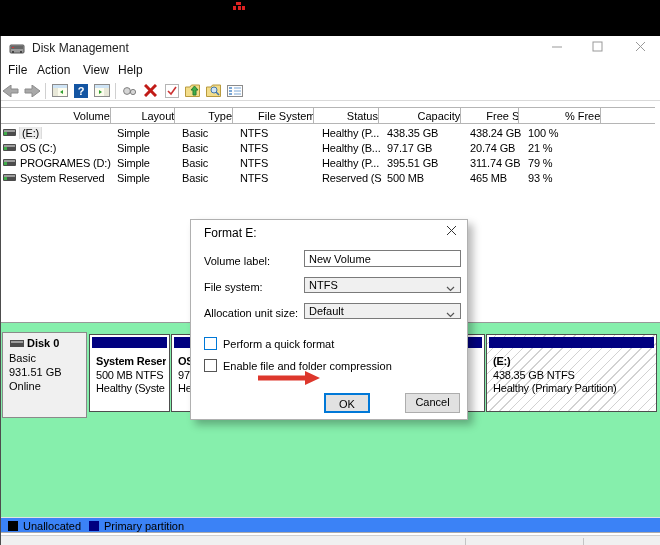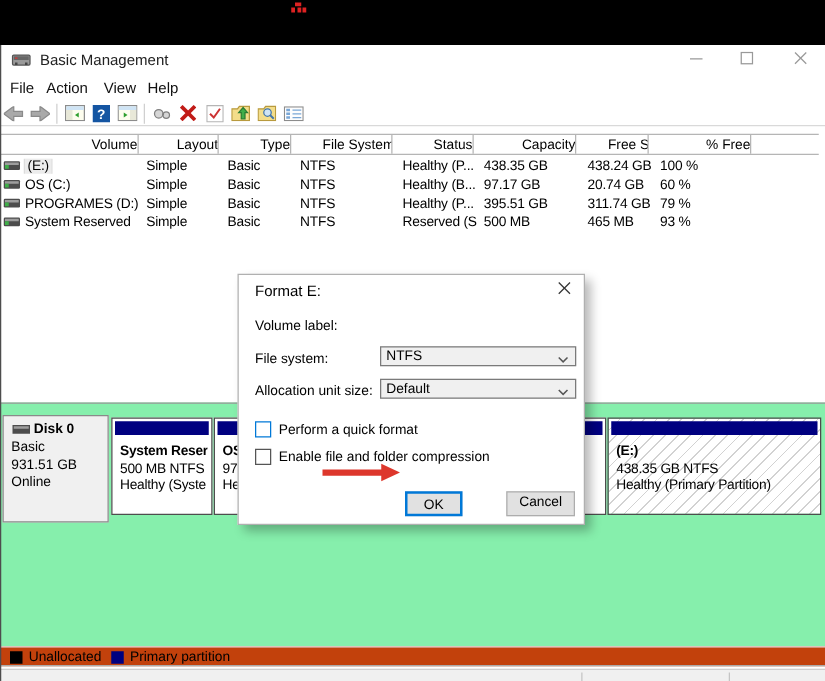--- a/index.html
+++ b/index.html
@@ -58,21 +58,21 @@
 .diskpanel .dline { position:absolute; left:6px; font-size:11px; color:#000; }
 
 .part { position:absolute; top:2px; height:78px; border:1px solid #4d4d4d; background:#fff; }
 .part .band { position:absolute; left:2px; right:2px; top:2px; height:11px; background:#000080; }
 .part .p1 { position:absolute; left:6px; top:20px; font-size:11px; font-weight:bold; white-space:nowrap; overflow:hidden; max-width:calc(100% - 7px); letter-spacing:-0.2px; }
 .part .p2 { position:absolute; left:6px; top:34px; font-size:11px; white-space:nowrap; overflow:hidden; max-width:calc(100% - 7px); letter-spacing:-0.2px; }
 .part .p3 { position:absolute; left:6px; top:47px; font-size:11px; white-space:nowrap; overflow:hidden; max-width:calc(100% - 7px); letter-spacing:-0.2px; }
 .part.hatched { background:repeating-linear-gradient(135deg, #fff 0 6px, #d2d2d2 6px 7px); }
 
 
-.legend { position:absolute; left:0; top:481px; width:660px; height:16px; background:#c2410c; border-top:1px solid #e3e3e3; border-bottom:1px solid #ababab; }
+.legend { position:absolute; left:0; top:481px; width:660px; height:16px; background:#3b82f6; border-top:1px solid #e3e3e3; border-bottom:1px solid #ababab; }
 .lg-swatch { position:absolute; top:3px; width:10px; height:10px; }
 .lg-label { position:absolute; top:2px; font-size:11px; color:#000; }
 
 
 .statusbar { position:absolute; left:0; top:499px; width:660px; height:10px; background:#f0f0f0; border-top:1px solid #cfcfcf; }
 .sb-div { position:absolute; top:2px; width:1px; height:8px; background:#c4c4c4; }
 
 
 .dialog { position:absolute; left:190px; top:195px; width:278px; height:201px; background:#fff; border:1px solid #b0b0b0; box-shadow:5px 5px 8px rgba(0,0,0,0.28); z-index:5;margin-top:24px; }
 .dlg-title { position:absolute; left:13px; top:6px; font-size:12px; color:#000; }
@@ -107,21 +107,21 @@
   <div class="titlebar">
     <span class="title-icon">
       <svg width="16" height="13">
           <rect x="1" y="3" width="14" height="8" rx="1" fill="#9a9a9a" stroke="#555"></rect>
           <rect x="2" y="4" width="12" height="3" fill="#666"></rect>
           <rect x="3" y="9" width="2" height="2" fill="#444"></rect>
           <rect x="11" y="9" width="2" height="2" fill="#444"></rect>
           <rect x="3" y="5" width="2" height="1" fill="#d33"></rect>
         </svg>
     </span>
-    <span class="title-text">Basic Management</span>
+    <span class="title-text">Disk Management</span>
     <span class="caption-btn btn-min"><svg width="11" height="11">
           <line x1="0" y1="6" x2="10" y2="6" stroke="#999" stroke-width="1"></line>
         </svg></span>
     <span class="caption-btn btn-max"><svg width="11" height="11">
           <rect x="1" y="1" width="9" height="9" fill="none" stroke="#999" stroke-width="1"></rect>
         </svg></span>
     <span class="caption-btn btn-close"><svg width="11" height="11">
           <line x1="1" y1="1" x2="10" y2="10" stroke="#999" stroke-width="1"></line>
           <line x1="10" y1="1" x2="1" y2="10" stroke="#999" stroke-width="1"></line>
         </svg></span>
@@ -244,21 +244,21 @@
         <div class="lv-cell vol-cell c0">
             <span class="disk-ico"></span>
             <span>OS (C:)</span>
           </div>
         <div class="lv-cell c1">Simple</div>
         <div class="lv-cell c2">Basic</div>
         <div class="lv-cell c3">NTFS</div>
         <div class="lv-cell c4">Healthy (B...</div>
         <div class="lv-cell c5">97.17 GB</div>
         <div class="lv-cell c6">20.74 GB</div>
-        <div class="lv-cell c7">60 %</div>
+        <div class="lv-cell c7">21 %</div>
       </div>
       <div class="lv-row">
         <div class="lv-cell vol-cell c0">
             <span class="disk-ico"></span>
             <span>PROGRAMES (D:)</span>
           </div>
         <div class="lv-cell c1">Simple</div>
         <div class="lv-cell c2">Basic</div>
         <div class="lv-cell c3">NTFS</div>
         <div class="lv-cell c4">Healthy (P...</div>
@@ -332,20 +332,21 @@
 </div>
 
 <div class="dialog">
   <div class="dlg-title">Format E:</div>
   <div class="dlg-close"><svg width="11" height="11">
         <line x1="1" y1="1" x2="10" y2="10" stroke="#333" stroke-width="1"></line>
         <line x1="10" y1="1" x2="1" y2="10" stroke="#333" stroke-width="1"></line>
       </svg></div>
 
   <div class="dlg-label" style="top:35px">Volume label:</div>
+  <div class="dlg-input" style="top:30px">New Volume</div>
 
   <div class="dlg-label" style="top:61px">File system:</div>
   <div class="dlg-select" style="top:57px"><span>NTFS</span><span class="chev"><svg width="9" height="6">
           <polyline points="1,1 4.5,4.5 8,1" fill="none" stroke="#555" stroke-width="1.2"></polyline>
         </svg></span></div>
 
   <div class="dlg-label" style="top:87px">Allocation unit size:</div>
   <div class="dlg-select" style="top:83px"><span>Default</span><span class="chev"><svg width="9" height="6">
           <polyline points="1,1 4.5,4.5 8,1" fill="none" stroke="#555" stroke-width="1.2"></polyline>
         </svg></span></div>

